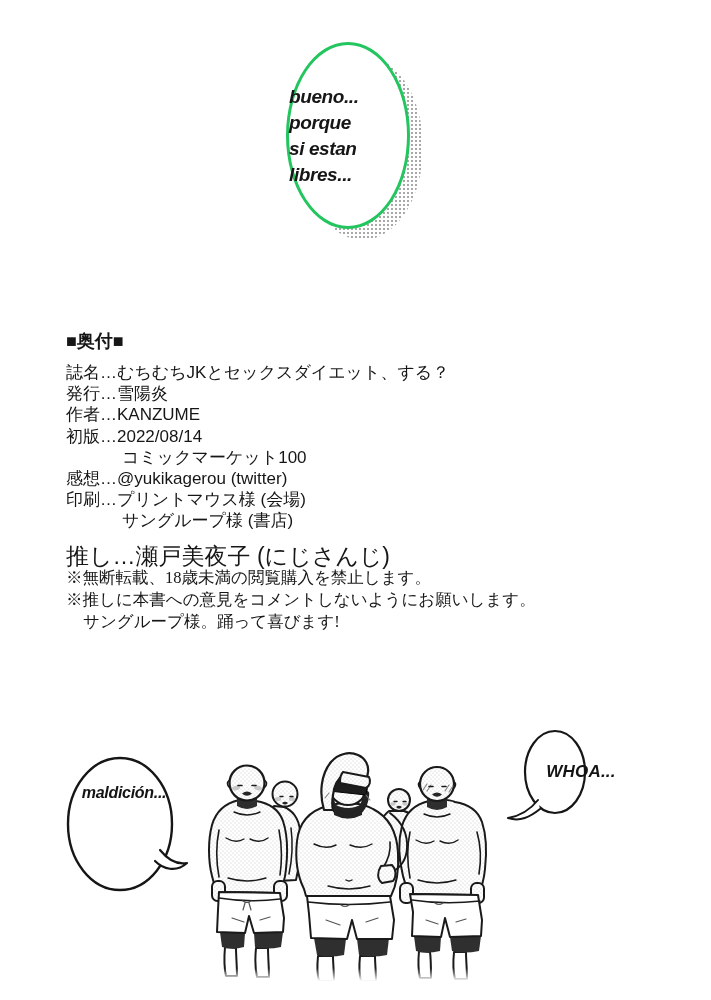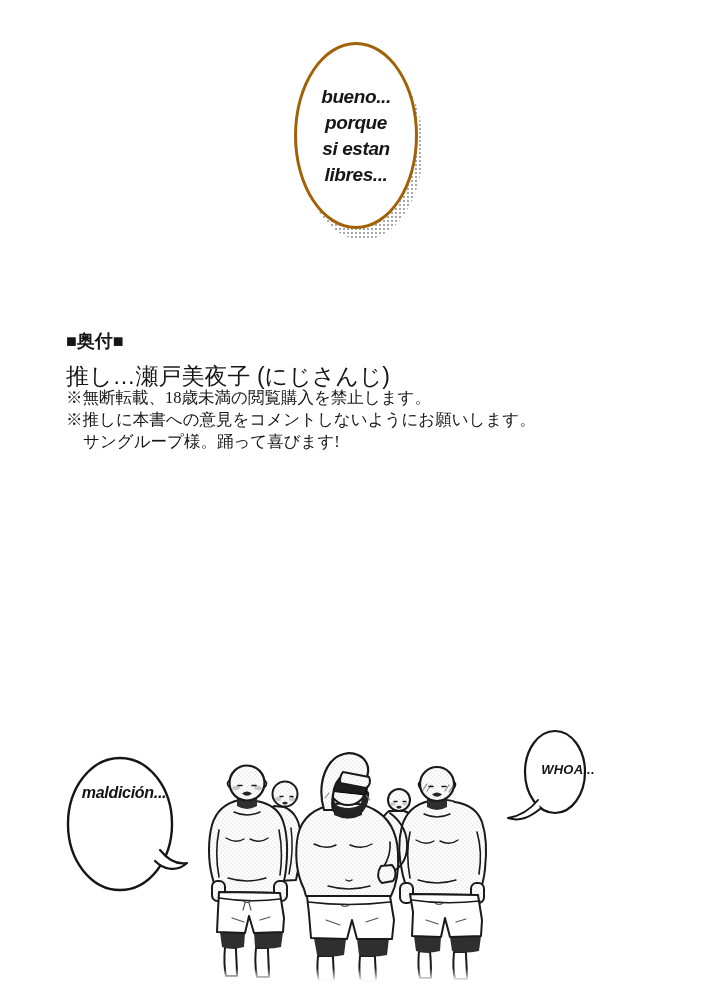--- a/index.html
+++ b/index.html
@@ -13,23 +13,23 @@
 
   
   .top-bubble-wrap { position:absolute; left:286px; top:42px; width:142px; height:204px; }
   .top-bubble-shadow {
     position:absolute; left:16px; top:13px; width:121px; height:185px;
     border-radius:50%;
     background-image:radial-gradient(circle,#a8a8a8 1.1px, transparent 1.35px);
     background-size:4px 4px;
   }
   .top-bubble {
-    position:absolute; left:8px; top:0; width:124px; height:187px;
-    background:#ffffff; border:3px solid #a16207; border-radius:50%;
-    display:flex; flex-direction:column; align-items:center; justify-content:center;
+    position:absolute; left:0; top:0; width:124px; height:187px;
+    background:#ffffff; border:3px solid #22c55e; border-radius:50%;
+    display:flex; flex-direction:column; align-items:flex-start; justify-content:center;
   }
   .top-bubble .line {
     font-size:19px; line-height:26px; font-style:italic; font-weight:600;
     letter-spacing:-0.4px; white-space:nowrap;
   }
 
   
   .colophon { position:absolute; left:66px; top:331px; width:420px; }
   .colophon-heading { font-size:18px; font-weight:bold; line-height:21px; }
   .credit-lines { margin-top:10px; }
@@ -40,21 +40,21 @@
   .note-line { font-size:16.5px; line-height:22px; white-space:nowrap; }
   .note-line.indent { padding-left:17px; }
 
   
   .bubble-svg { position:absolute; }
   .bubble-label {
     position:absolute; text-align:center; font-style:italic; font-weight:600;
     white-space:nowrap; color:#141414;
   }
   .maldicion-label { left:58px; top:784px; width:132px; font-size:16px; letter-spacing:-0.3px; }
-  .whoa-label { left:514px; top:762px; width:108px; font-size:13px; letter-spacing:0.2px; }
+  .whoa-label { left:527px; top:762px; width:108px; font-size:17px; letter-spacing:0.2px; }
 
   
   .characters { position:absolute; left:188px; top:748px; width:315px; height:235px; }
 </style>
 </head>
 <body>
 
 <div class="page">
 
   <div class="top-bubble-wrap">
@@ -62,20 +62,30 @@
     <div class="top-bubble">
       <div class="line">bueno...</div>
       <div class="line">porque</div>
       <div class="line">si estan</div>
       <div class="line">libres...</div>
     </div>
   </div>
 
   <div class="colophon">
     <div class="colophon-heading">■奥付■</div>
+    <div class="credit-lines">
+      <div class="credit-line">誌名…むちむちJKとセックスダイエット、する？</div>
+      <div class="credit-line">発行…雪陽炎</div>
+      <div class="credit-line">作者…KANZUME</div>
+      <div class="credit-line">初版…2022/08/14</div>
+      <div class="credit-line indent">コミックマーケット100</div>
+      <div class="credit-line">感想…@yukikagerou (twitter)</div>
+      <div class="credit-line">印刷…プリントマウス様 (会場)</div>
+      <div class="credit-line indent">サングループ様 (書店)</div>
+    </div>
     <div class="oshi-line">推し…瀬戸美夜子 (にじさんじ)</div>
     <div class="notes">
       <div class="note-line">※無断転載、18歳未満の閲覧購入を禁止します。</div>
       <div class="note-line">※推しに本書への意見をコメントしないようにお願いします。</div>
       <div class="note-line indent">サングループ様。踊って喜びます!</div>
     </div>
   </div>
 
   <svg class="bubble-svg" style="left:56px; top:750px;" width="150" height="150" viewBox="0 0 150 150">
     <ellipse cx="64" cy="74" rx="52" ry="66" fill="#ffffff" stroke="#161616" stroke-width="2.4"></ellipse>

